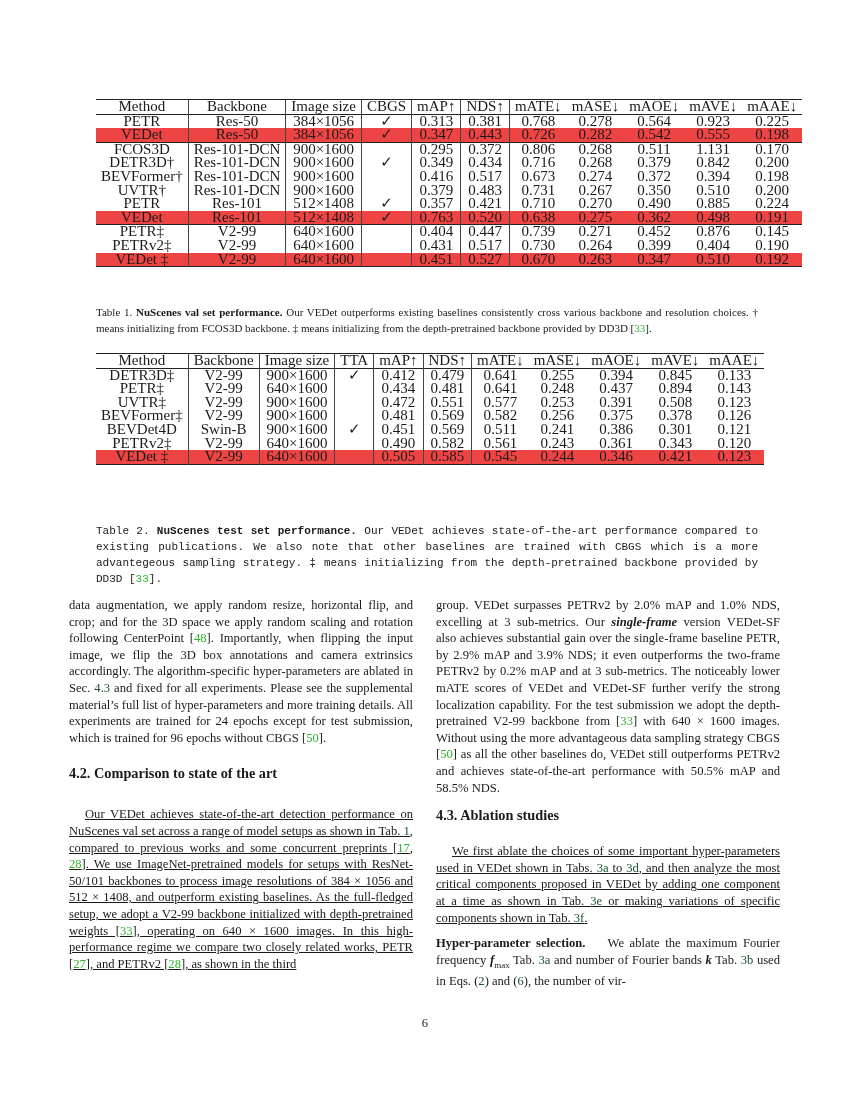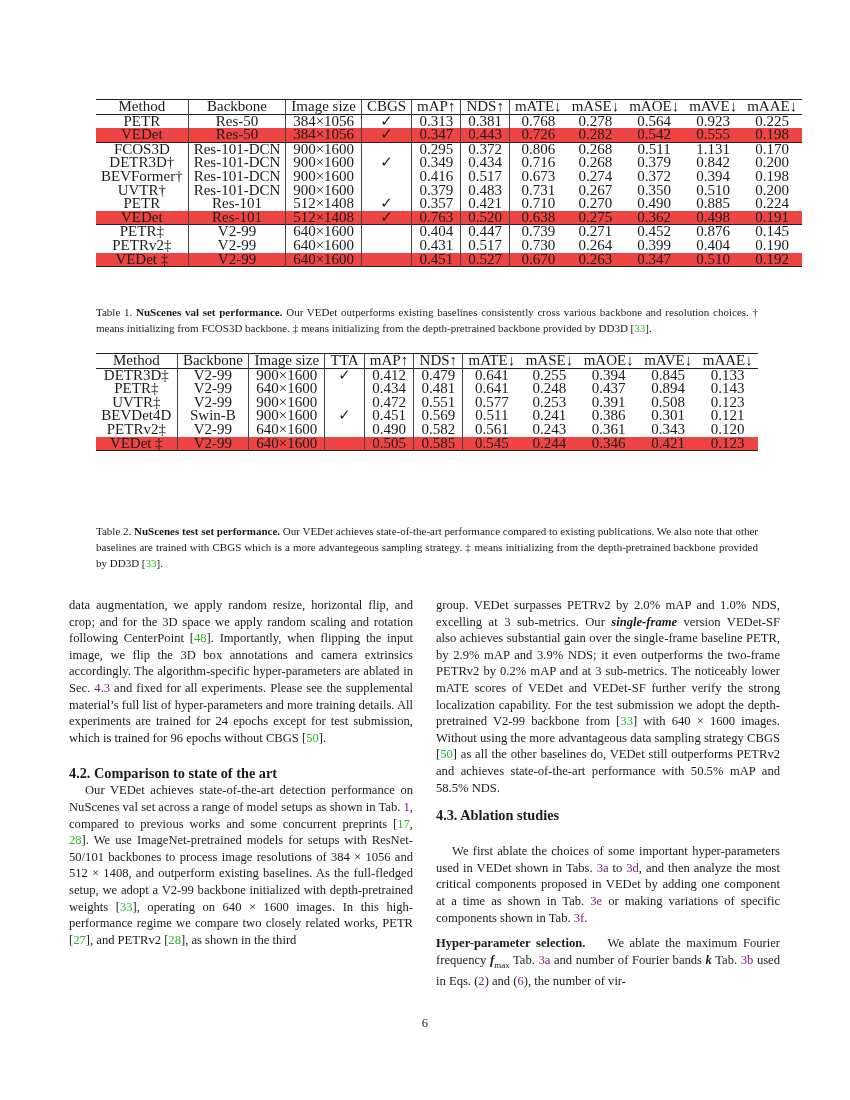--- a/index.html
+++ b/index.html
@@ -9,24 +9,24 @@
   .tbl thead tr { border-top: 1.2px solid #222; border-bottom: 0.8px solid #222; }
   .tbl .vr { border-right: 0.8px solid #444; }
   .tbl tr.shade td { background: #ef4444; }
   .tbl tr.grp-end { border-bottom: 1.2px solid #222; }
   .tbl tbody tr:last-child { border-bottom: 1.2px solid #222; }
   .b { font-weight: bold; }
   .caption { position: absolute; left: 96px; width: 662px; font-size: 11px; line-height: 16px; text-align: justify; }
   .caption .lbl-b { font-weight: bold; }
   .col { position: absolute; width: 344px; font-size: 12.6px; line-height: 16.6px; text-align: justify; }
   .col p { margin: 0; }
-  .indent { text-indent: 16px; }
+  .indent { text-indent: 16px; text-decoration: underline; }
   .sec { font-weight: bold; font-size: 14.3px; line-height: 18px; margin: 0; }
   .green { color: #2cb52c; }
-  .red { color: #701a75; }
+  .red { color: #14532d; }
   .pageno { position: absolute; left: 0; width: 850px; top: 1016px; text-align: center; font-size: 12.6px; }
   .it { font-style: italic; font-weight: bold; }
 </style>
 </head>
 <body>
 
 <table class="tbl" style="left:96px; top:99px; width:662px;">
   <thead>
     <tr>
       <th class="vr">Method</th>
@@ -244,20 +244,33 @@
         <td class="vr"></td>
         <td class="vr">0.472</td>
         <td class="vr">0.551</td>
         <td>0.577</td>
         <td>0.253</td>
         <td>0.391</td>
         <td>0.508</td>
         <td>0.123</td>
       </tr>
       <tr>
+        <td class="vr">BEVFormer‡</td>
+        <td class="vr">V2-99</td>
+        <td class="vr">900×1600</td>
+        <td class="vr"></td>
+        <td class="vr">0.481</td>
+        <td class="vr">0.569</td>
+        <td>0.582</td>
+        <td>0.256</td>
+        <td>0.375</td>
+        <td>0.378</td>
+        <td>0.126</td>
+      </tr>
+      <tr>
         <td class="vr">BEVDet4D</td>
         <td class="vr">Swin-B</td>
         <td class="vr">900×1600</td>
         <td class="vr">✓</td>
         <td class="vr">0.451</td>
         <td class="vr">0.569</td>
         <td class="b">0.511</td>
         <td>0.241</td>
         <td>0.386</td>
         <td class="b">0.301</td>
@@ -285,28 +298,28 @@
         <td class="vr b">0.585</td>
         <td>0.545</td>
         <td>0.244</td>
         <td class="b">0.346</td>
         <td>0.421</td>
         <td>0.123</td>
       </tr>
     </tbody>
 </table>
 
-<div class="caption" style="top:523px;">
+<div class="caption" style="top:523px;font-family:Liberation Mono, monospace;">
   <span>Table 2.</span>
   <span class="lbl-b">NuScenes test set performance.</span><span> Our VEDet achieves state-of-the-art performance compared to existing publications. We also note that other baselines are trained with CBGS which is a more advantegeous sampling strategy. ‡ means initializing from the depth-pretrained backbone provided by DD3D [</span><span class="green">33</span><span>].</span>
 </div>
 
 <div class="col" style="left:69px; top:597px;">
   <p><span>data augmentation, we apply random resize, horizontal flip, and crop; and for the 3D space we apply random scaling and rotation following CenterPoint [</span><span class="green">48</span><span>]. Importantly, when flipping the input image, we flip the 3D box annotations and camera extrinsics accordingly. The algorithm-specific hyper-parameters are ablated in Sec. </span><span class="red">4.3</span><span> and fixed for all experiments. Please see the supplemental material’s full list of hyper-parameters and more training details. All experiments are trained for 24 epochs except for test submission, which is trained for 96 epochs without CBGS [</span><span class="green">50</span><span>].</span></p>
-  <p class="sec" style="margin-top:18px; margin-bottom:0;">4.2. Comparison to state of the art</p>
+  <p class="sec" style="margin-top:18px; margin-bottom:24px;">4.2. Comparison to state of the art</p>
   <p class="indent"><span>Our VEDet achieves state-of-the-art detection performance on NuScenes val set across a range of model setups as shown in Tab. </span><span class="red">1</span><span>, compared to previous works and some concurrent preprints [</span><span class="green">17</span><span>, </span><span class="green">28</span><span>]. We use ImageNet-pretrained models for setups with ResNet-50/101 backbones to process image resolutions of 384 × 1056 and 512 × 1408, and outperform existing baselines. As the full-fledged setup, we adopt a V2-99 backbone initialized with depth-pretrained weights [</span><span class="green">33</span><span>], operating on 640 × 1600 images.  In this high-performance regime we compare two closely related works, PETR [</span><span class="green">27</span><span>], and PETRv2 [</span><span class="green">28</span><span>], as shown in the third</span></p>
 </div>
 
 <div class="col" style="left:436px; top:597px;">
   <p><span>group. VEDet surpasses PETRv2 by 2.0% mAP and 1.0% NDS, excelling at 3 sub-metrics. Our </span><span class="it">single-frame</span><span> version VEDet-SF also achieves substantial gain over the single-frame baseline PETR, by 2.9% mAP and 3.9% NDS; it even outperforms the two-frame PETRv2 by 0.2% mAP and at 3 sub-metrics. The noticeably lower mATE scores of VEDet and VEDet-SF further verify the strong localization capability. For the test submission we adopt the depth-pretrained V2-99 backbone from  [</span><span class="green">33</span><span>] with 640 × 1600 images. Without using the more advantageous data sampling strategy CBGS [</span><span class="green">50</span><span>] as all the other baselines do, VEDet still outperforms PETRv2 and achieves state-of-the-art performance with 50.5% mAP and 58.5% NDS.</span></p>
   <p class="sec" style="margin-top:10px; margin-bottom:19px;">4.3. Ablation studies</p>
   <p class="indent"><span>We first ablate the choices of some important hyper-parameters used in VEDet shown in Tabs. </span><span class="red">3a</span><span> to </span><span class="red">3d</span><span>, and then analyze the most critical components proposed in VEDet by adding one component at a time as shown in Tab. </span><span class="red">3e</span><span> or making variations of specific components shown in Tab. </span><span class="red">3f</span><span>.</span></p>
   <p style="margin-top:9px;"><span class="b">Hyper-parameter selection.</span><span style="white-space:pre-wrap;">    We ablate the maximum Fourier frequency </span><span class="it">f</span><sub style="font-size:9px;">max</sub><span> Tab. </span><span class="red">3a</span><span> and number of Fourier bands </span><span class="it">k</span><span> Tab. </span><span class="red">3b</span><span> used in Eqs. (</span><span class="red">2</span><span>) and (</span><span class="red">6</span><span>), the number of vir-</span></p>
 </div>
 

